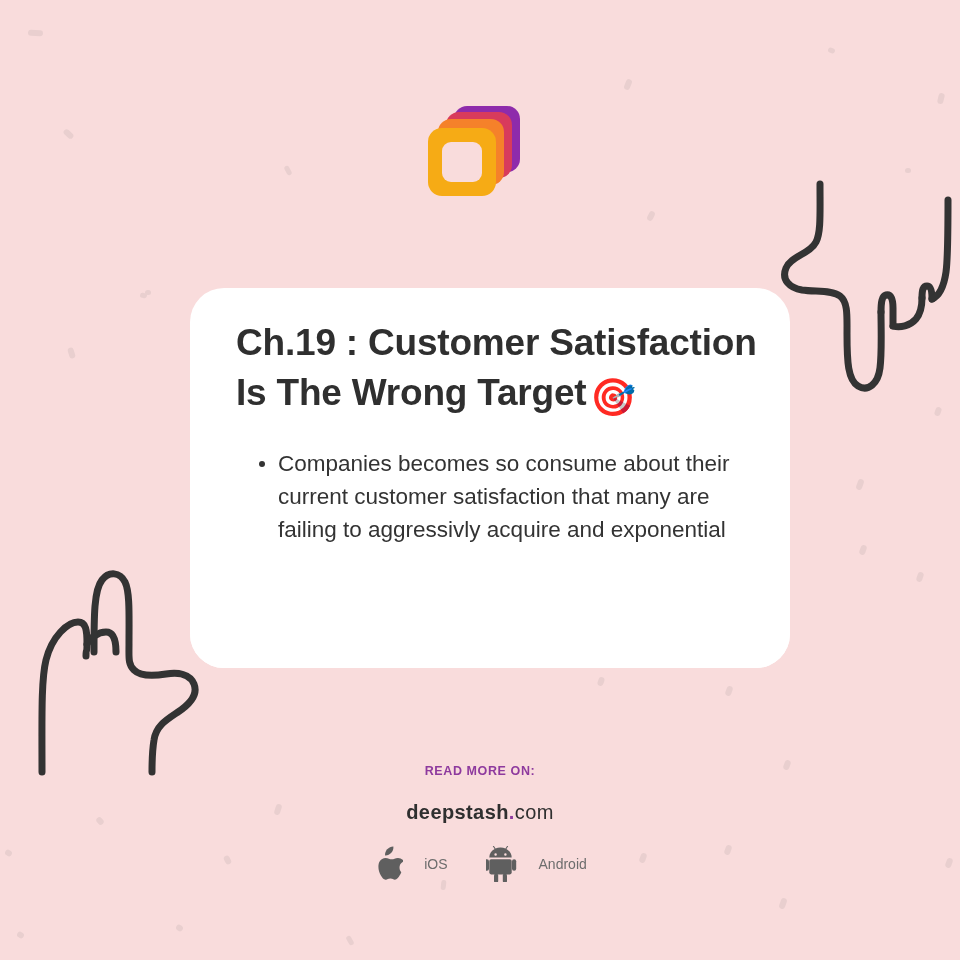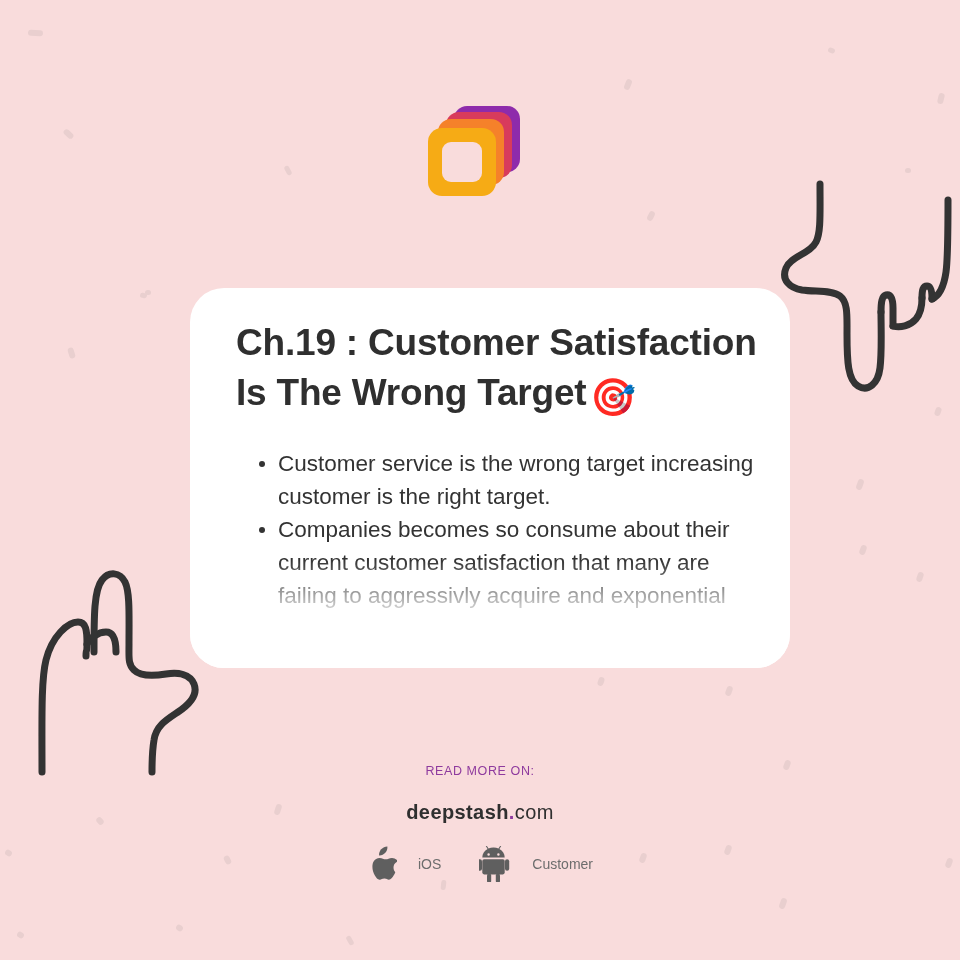--- a/index.html
+++ b/index.html
@@ -135,21 +135,21 @@
   
   #footer {
     position: absolute;
     left: 0;
     right: 0;
     top: 764px;
     text-align: center;
   }
   #read-more-label {
     font-size: 12.5px;
-    font-weight: normal;
+    font-weight: bold;
     letter-spacing: 0.6px;
     color: #8e3a9e;
   }
   #wordmark {
     margin-top: 23px;
     font-size: 20px;
     color: #2f2f2f;
     letter-spacing: 0.4px;
   }
   #wordmark-name { font-weight: bold; }
@@ -238,21 +238,20 @@
       <path d="M18 212 C18 160 17 120 22 100 C28 76 44 62 54 62 C62 62 63 70 63 84 C63 96 62 86 62 96"></path>
       <path d="M63 84 C66 78 74 72 82 72 C90 72 92 80 92 92"></path>
       <path d="M70 92 C70 56 70 30 78 20 C85 11 96 12 101 22 C106 32 105 56 105 84 C105 98 104 104 110 110 C117 117 130 116 142 114 C154 112 166 114 170 124 C174 134 166 144 154 152 C142 160 132 166 130 180 C128 192 128 200 128 212"></path>
     </g>
   </svg>
 
   <div id="content-card">
     <div id="card-inner">
       <h1 id="card-title"><span>Ch.19 : Customer Satisfaction Is The Wrong Target</span><span class="emoji-target">🎯</span></h1>
       <ul id="card-bullets">
-        <li>Customer service is the wrong target increasing customer is the right target.</li>
         <li>Companies becomes so consume about their current customer satisfaction that many are failing to aggressivly acquire and exponential</li>
       </ul>
     </div>
     <div id="card-fade"></div>
   </div>
 
   <div id="footer">
     <div id="read-more-label">READ MORE ON:</div>
     <div id="wordmark"><span id="wordmark-name">deepstash</span><span id="wordmark-dot">.</span><span id="wordmark-tld">com</span></div>
 
@@ -269,18 +268,18 @@
         <svg class="store-icon" width="32" height="36" viewBox="0 0 32 36">
           <g fill="#5f5f5f">
             <path d="M8.6 3.0 L6.9 0.2 a0.5 0.5 0 0 1 0.85 -0.5 L9.5 2.5 a11 11 0 0 1 5.0 -1.1 a11 11 0 0 1 5.0 1.1 L21.25 -0.3 a0.5 0.5 0 0 1 0.85 0.5 L20.4 3.0 c3.2 1.8 5.3 4.9 5.3 8.4 H3.3 C3.3 7.9 5.4 4.8 8.6 3.0 Z M9.6 7.2 a1.25 1.25 0 1 0 0 2.5 a1.25 1.25 0 0 0 0 -2.5 Z M19.4 7.2 a1.25 1.25 0 1 0 0 2.5 a1.25 1.25 0 0 0 0 -2.5 Z"></path>
             <rect x="3.3" y="13.2" width="22.4" height="15.2" rx="1.8"></rect>
             <rect x="-1.2" y="13.2" width="4.2" height="11.6" rx="2.1"></rect>
             <rect x="26.0" y="13.2" width="4.2" height="11.6" rx="2.1"></rect>
             <rect x="8.0" y="27.5" width="4.2" height="9.5" rx="2.1"></rect>
             <rect x="16.8" y="27.5" width="4.2" height="9.5" rx="2.1"></rect>
           </g>
         </svg>
-        <span class="store-badge-label">Customer</span>
+        <span class="store-badge-label">Android</span>
       </div>
     </div>
   </div>
 
 </div>
 
 </body></html>

